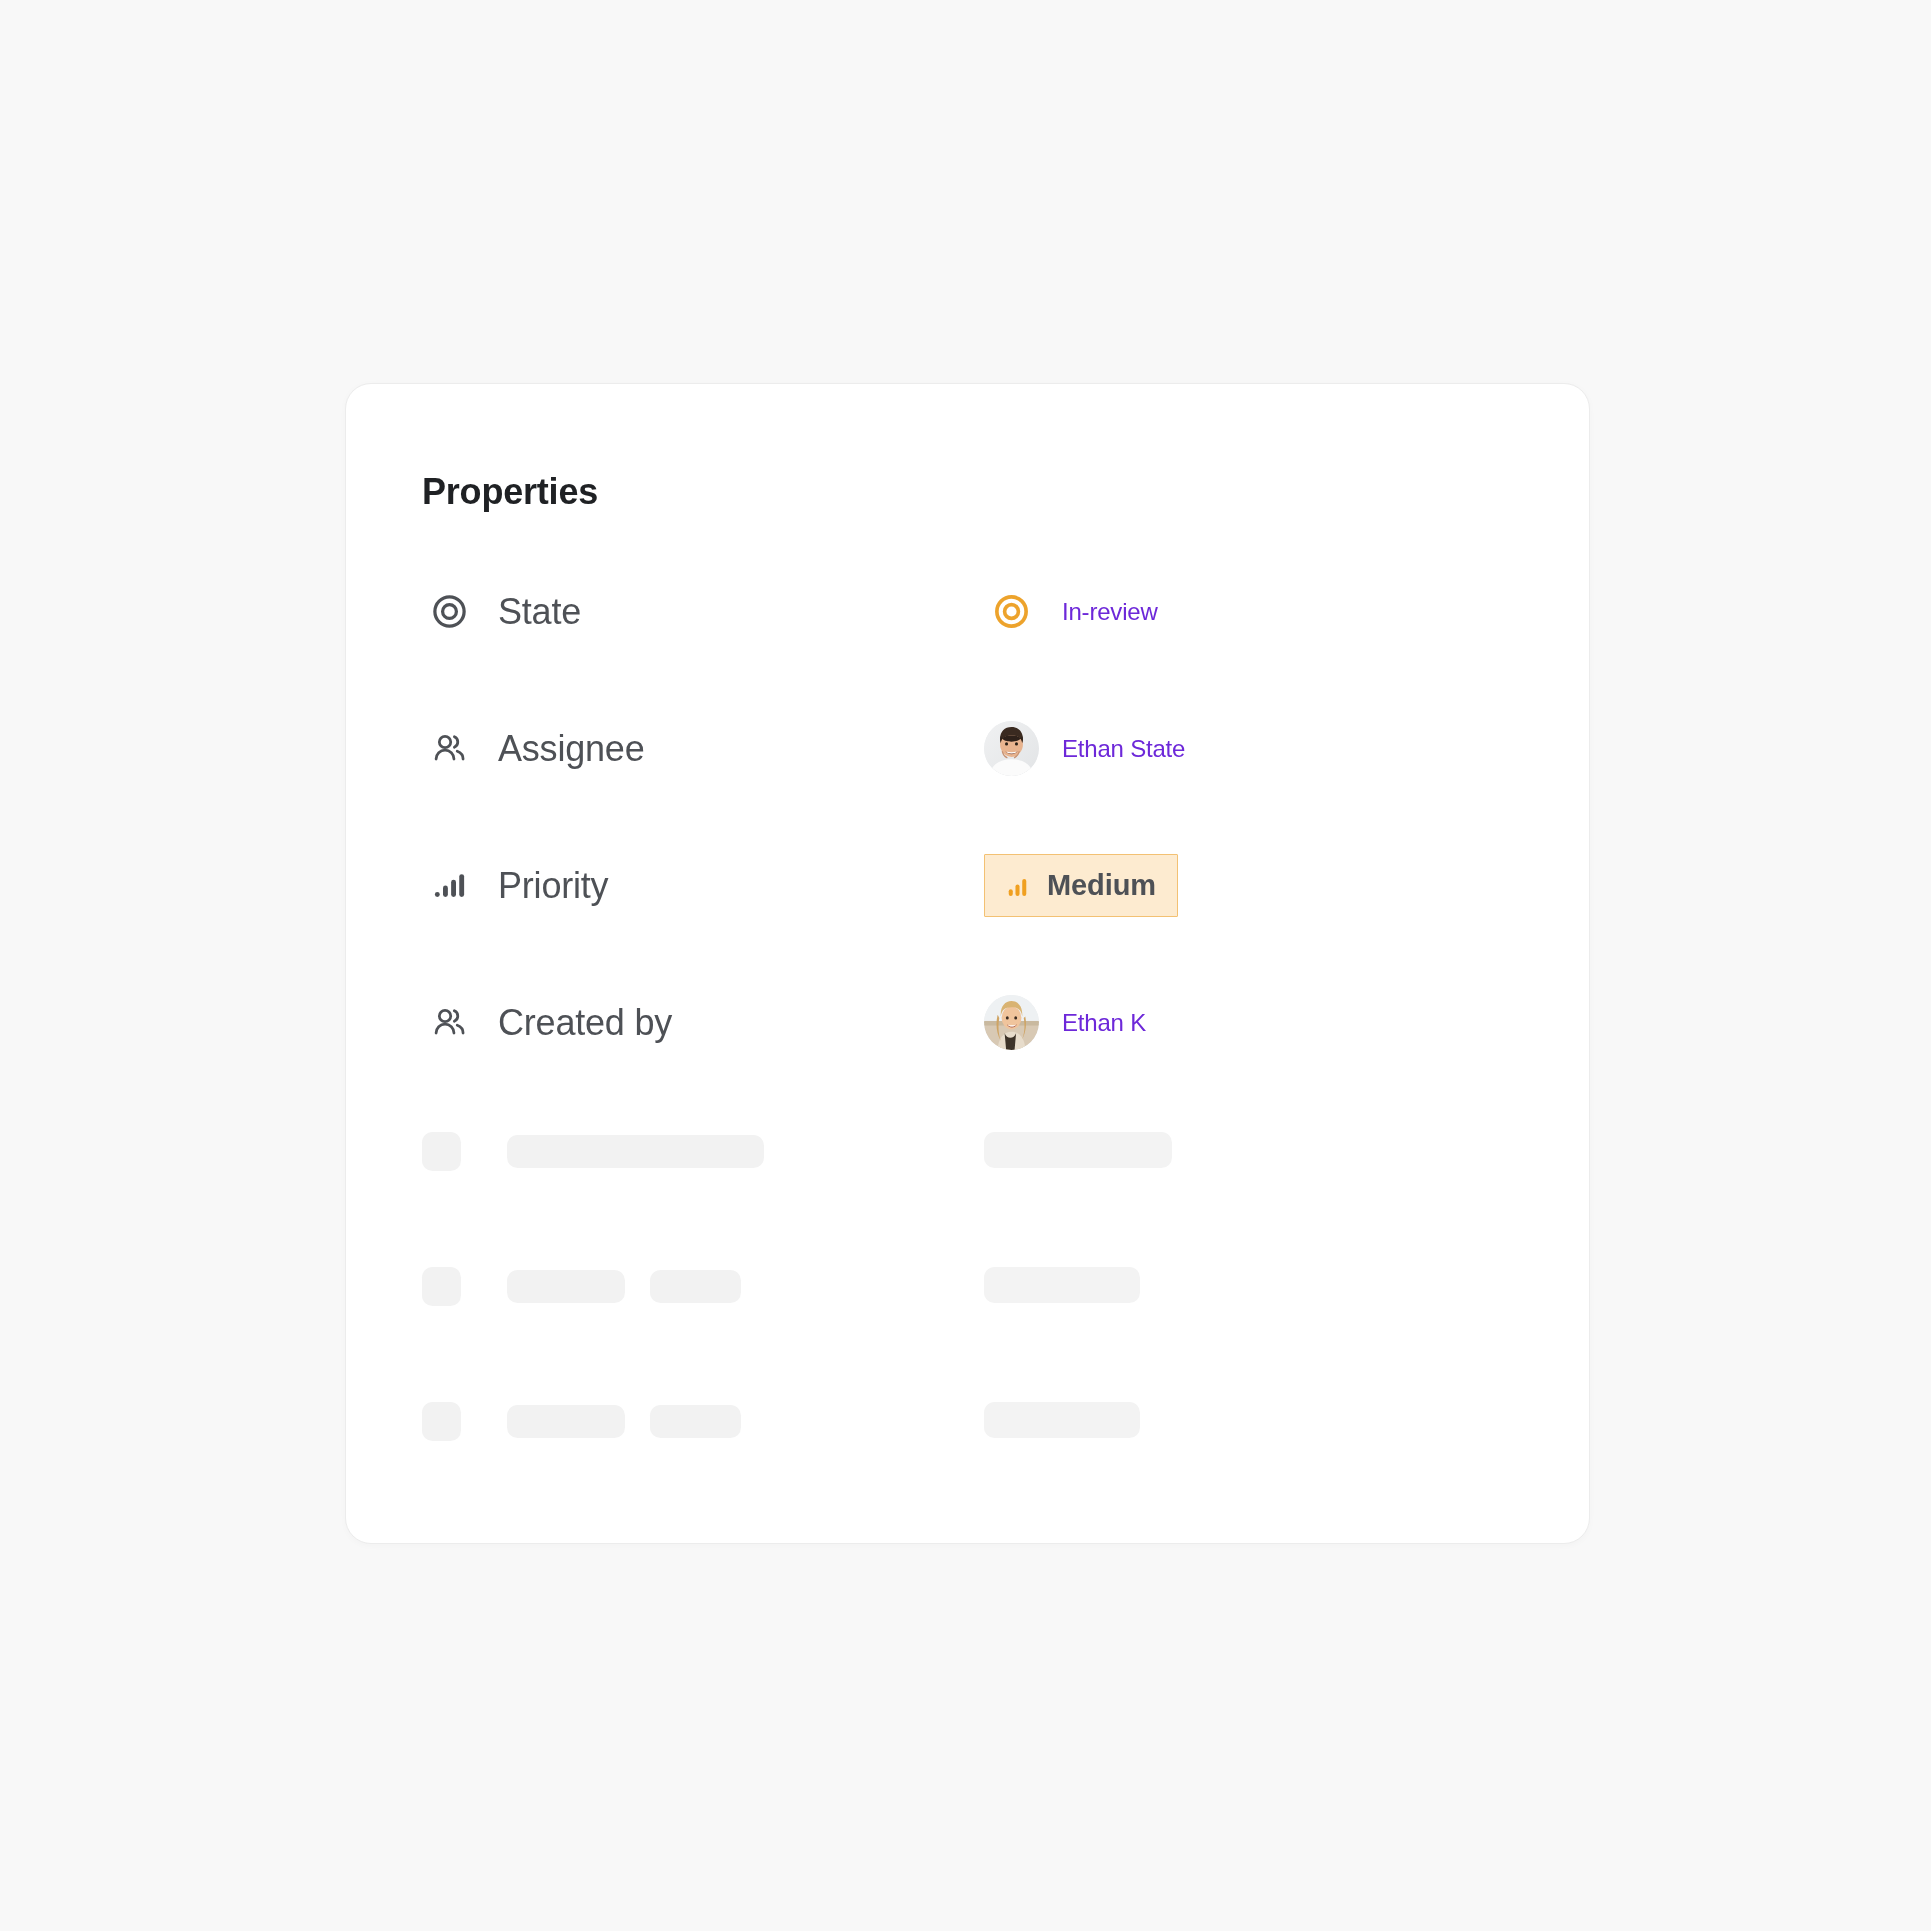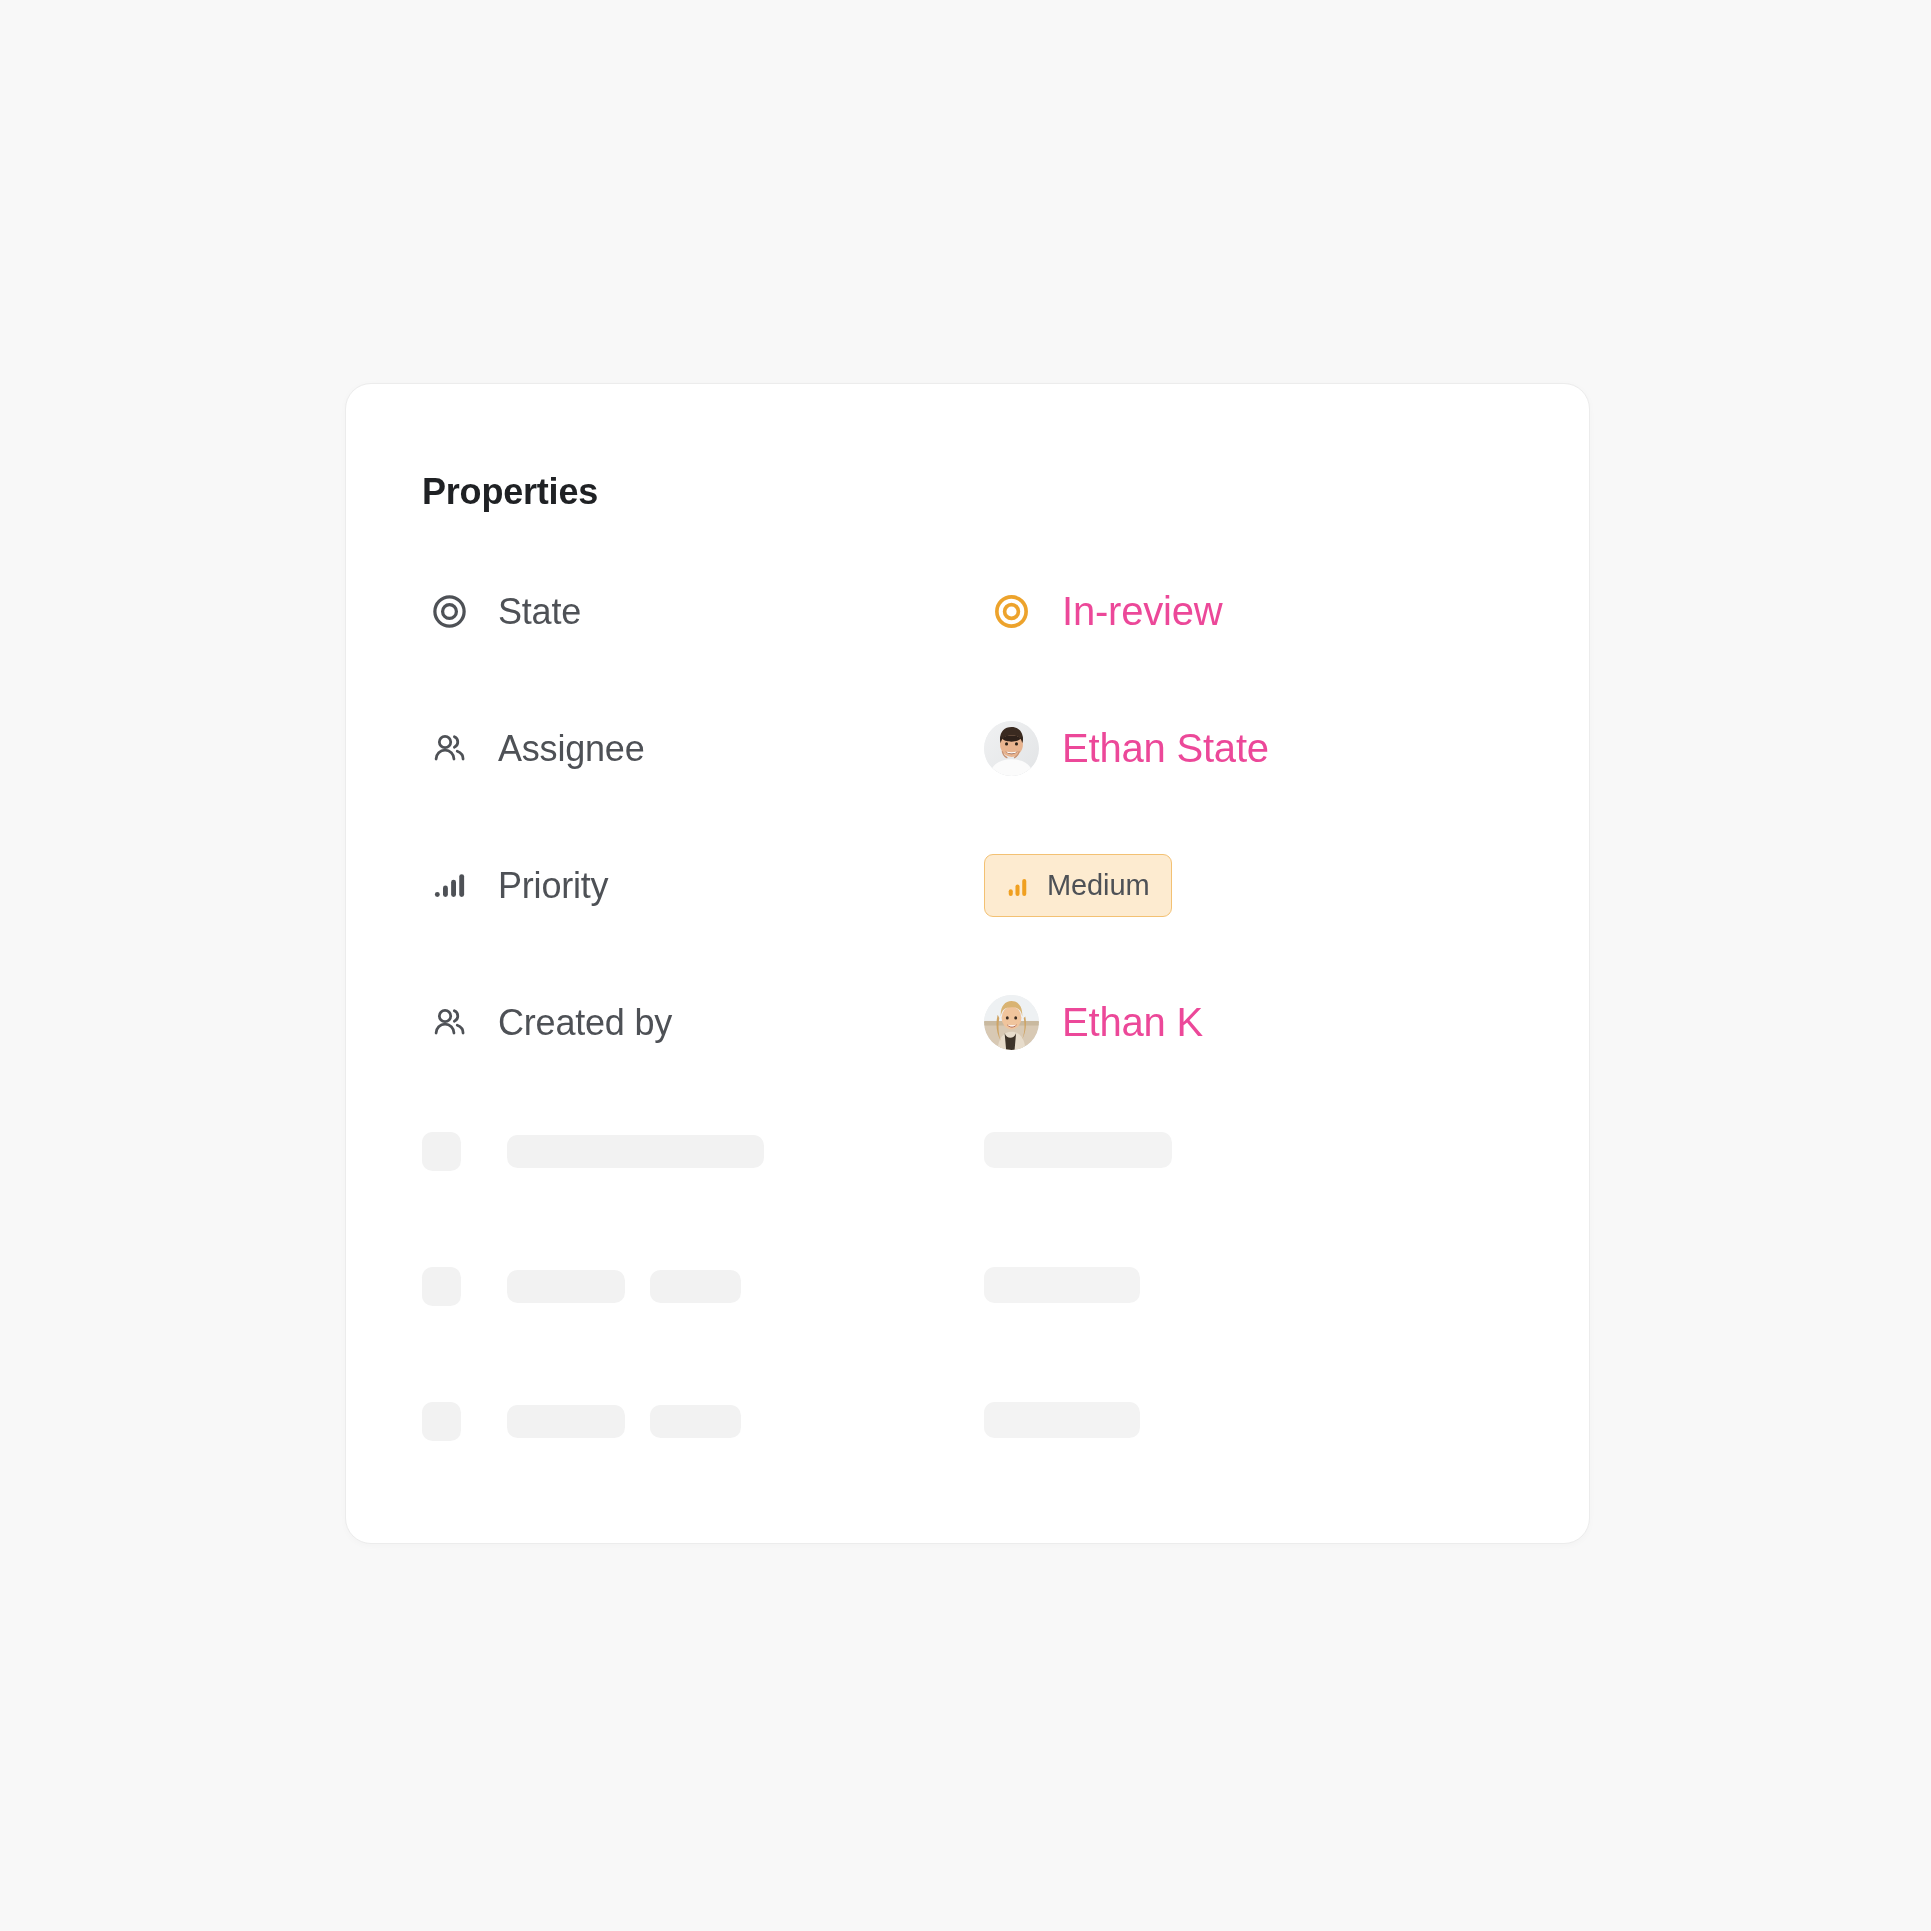--- a/index.html
+++ b/index.html
@@ -78,22 +78,22 @@
 
   .prop-value {
     position: absolute;
     left: 638px;
     top: 0;
     display: flex;
     align-items: center;
     height: 55px;
   }
   .prop-value-text {
-    font-size: 40px;
-    color: #ec4899;
+    font-size: 24px;
+    color: #6d28d9;
     letter-spacing: -0.2px;
     margin-left: 23px;
     white-space: nowrap;
   }
   .prop-value.with-badge { left: 638px; }
 
   
   .avatar {
     width: 55px;
     height: 55px;
@@ -105,23 +105,24 @@
   }
   .avatar svg { display: block; width: 100%; height: 100%; }
 
   
   .badge {
     display: inline-flex;
     align-items: center;
     gap: 15px;
     background: #fdebd0;
     border: 1.5px solid #f3c173;
-    border-radius: 9px;
+    border-radius: 1px;
     padding: 13.7px 21px 13.7px 18px;
     box-sizing: border-box;
+    font-weight: bold;
   }
   .badge-label {
     font-size: 29px;
     color: #4e5156;
     letter-spacing: -0.1px;
     white-space: nowrap;
   }
   .badge-icon {
     width: 29px;
     height: 29px;

